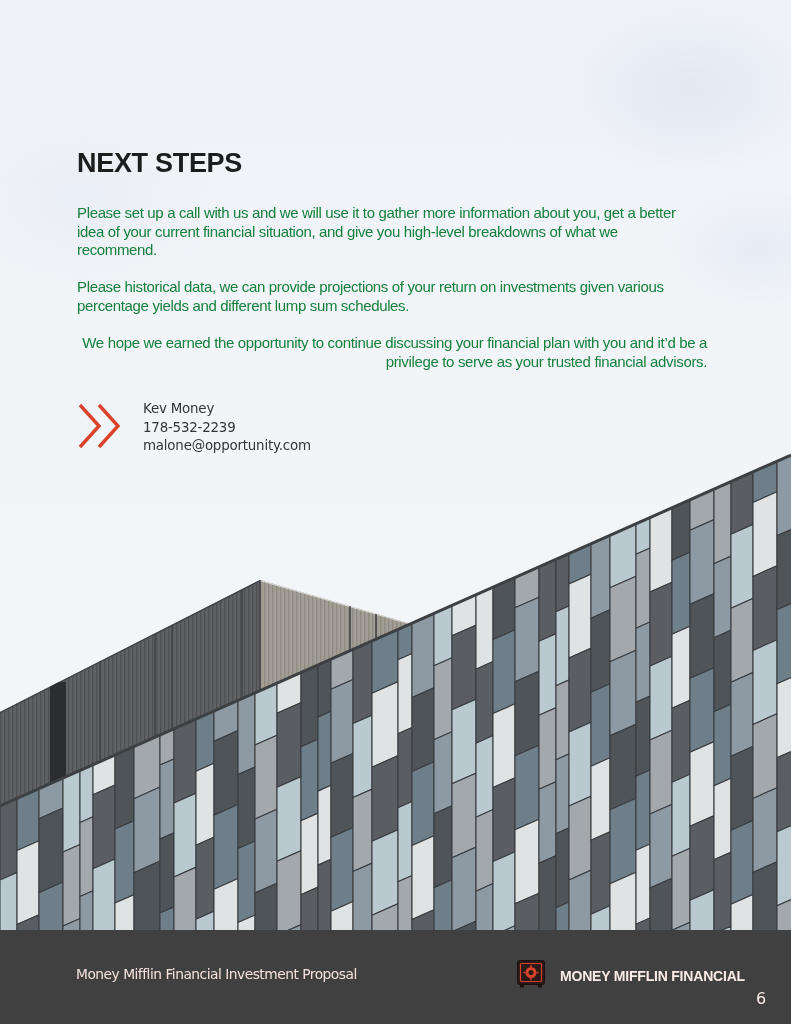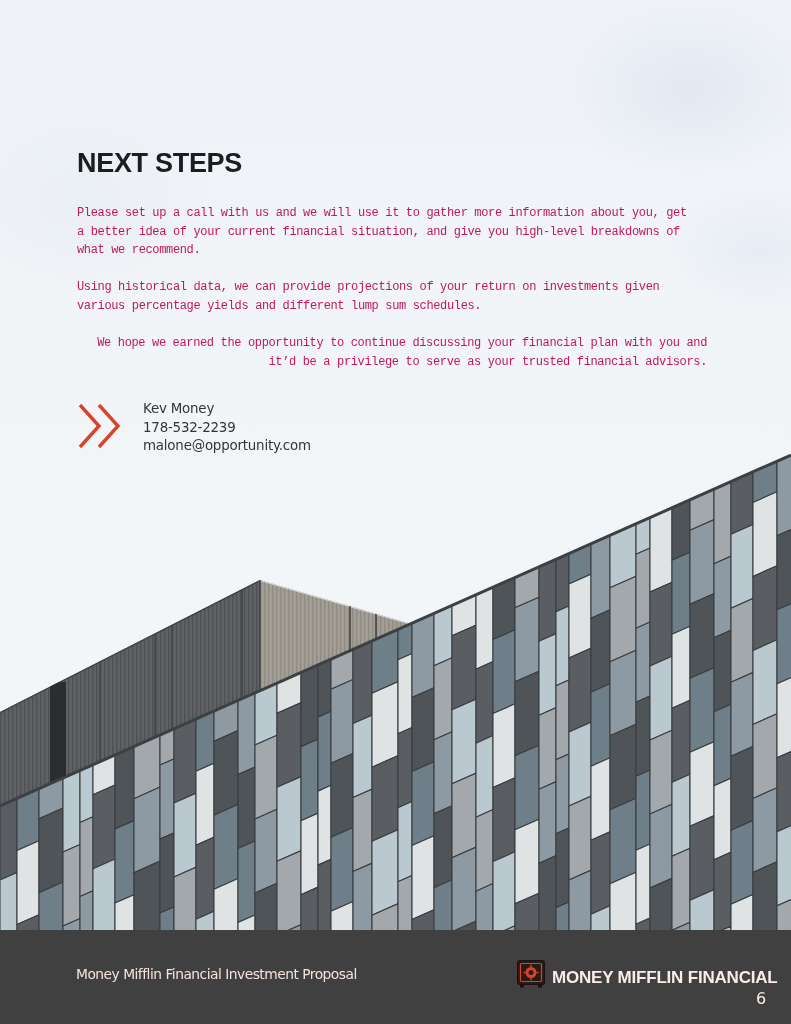--- a/index.html
+++ b/index.html
@@ -16,22 +16,22 @@
         radial-gradient(ellipse 200px 140px at 80px 200px, rgba(226,233,242,0.45), rgba(226,233,242,0) 70%),
         linear-gradient(180deg, #eef2f7 0%, #f2f5f8 40%, #f4f6f8 100%);
     }
     .building { position: absolute; left: 0; top: 0; width: 791px; height: 930px; }
     .content { position: absolute; left: 77px; top: 146px; width: 630px; }
     .title {
       margin: 0; font-size: 27px; font-weight: bold; color: #1c1d1f;
       letter-spacing: -0.3px; line-height: 34px;
     }
     .para {
-      margin: 0; font-size: 12px; line-height: 18.5px; color: #be185d;
-      font-family: Liberation Mono, monospace; letter-spacing: -0.35px;
+      margin: 0; font-size: 15px; line-height: 18.5px; color: #15803d;
+      font-family: Liberation Sans, sans-serif; letter-spacing: -0.35px;
     }
     .p1 { position: absolute; top: 58px; width: 620px; }
     .p2 { position: absolute; top: 132px; width: 630px; }
     .p3 { position: absolute; top: 188px; width: 630px; text-align: right; }
     .contact { position: absolute; left: 77px; top: 400px; }
     .chevrons { position: absolute; left: 0; top: 2px; width: 46px; height: 48px; }
     .contact-text {
       position: absolute; left: 66px; top: 0; width: 260px;
       font-family: "DejaVu Sans", sans-serif; font-size: 13.4px; line-height: 18.5px;
       color: #333437; letter-spacing: -0.2px;
@@ -42,21 +42,21 @@
       position: absolute; left: 0; top: 930px; width: 791px; height: 109px;
       background: #404040;
     }
     .footer-title {
       position: absolute; left: 76px; top: 36px; font-size: 13.8px; color: #f6e2dc;
       font-family: "DejaVu Sans", sans-serif; letter-spacing: -0.5px; white-space: nowrap;
     }
     .brand { position: absolute; left: 516px; top: 29px; height: 30px; }
     .brand-icon { position: absolute; left: 0; top: 0; width: 30px; height: 30px; }
     .brand-name {
-      position: absolute; left: 36px; top: 9px; font-size: 17px; font-weight: bold;
+      position: absolute; left: 44px; top: 9px; font-size: 14px; font-weight: bold;
       color: #fbece7; white-space: nowrap; letter-spacing: -0.2px;
     }
     .page-number {
       position: absolute; left: 756px; top: 59px; font-size: 16px; color: #fbece7;
       font-family: "DejaVu Sans", sans-serif;
     }
   </style>
 </head>
 <body>
 
@@ -424,21 +424,21 @@
       <polygon points="794,802.258 807,796.499 807,870.499 794,876.258" fill="#b9c9cf" stroke="#3a3d40" stroke-width="1.1"></polygon>
       <polygon points="794,876.258 807,870.499 807,944.499 794,950.258" fill="#a3a8ad" stroke="#3a3d40" stroke-width="1.1"></polygon>
       <polygon points="794,950.258 807,944.499 807,1018.499 794,1024.258" fill="#8d9aa3" stroke="#3a3d40" stroke-width="1.1"></polygon>
     </g>
   <line x1="0" y1="806" x2="791" y2="455" stroke="#3d4043" stroke-width="3"></line>
 </svg>
 
 <div class="content">
   <h1 class="title">NEXT STEPS</h1>
   <p class="para p1">Please set up a call with us and we will use it to gather more information about you, get a better idea of your current financial situation, and give you high-level breakdowns of what we recommend.</p>
-  <p class="para p2">Using historical data, we can provide projections of your return on investments given various percentage yields and different lump sum schedules.</p>
+  <p class="para p2">Please historical data, we can provide projections of your return on investments given various percentage yields and different lump sum schedules.</p>
   <p class="para p3">We hope we earned the opportunity to continue discussing your financial plan with you and it’d be a privilege to serve as your trusted financial advisors.</p>
 </div>
 
 <div class="contact">
   <svg class="chevrons" viewBox="0 0 46 48">
     <polyline points="3,3 22,24 3,45" fill="none" stroke="#d9432a" stroke-width="3.4"></polyline>
     <polyline points="22,3 41,24 22,45" fill="none" stroke="#d9432a" stroke-width="3.4"></polyline>
   </svg>
   <div class="contact-text">
     <span class="contact-line">Kev Money</span>

